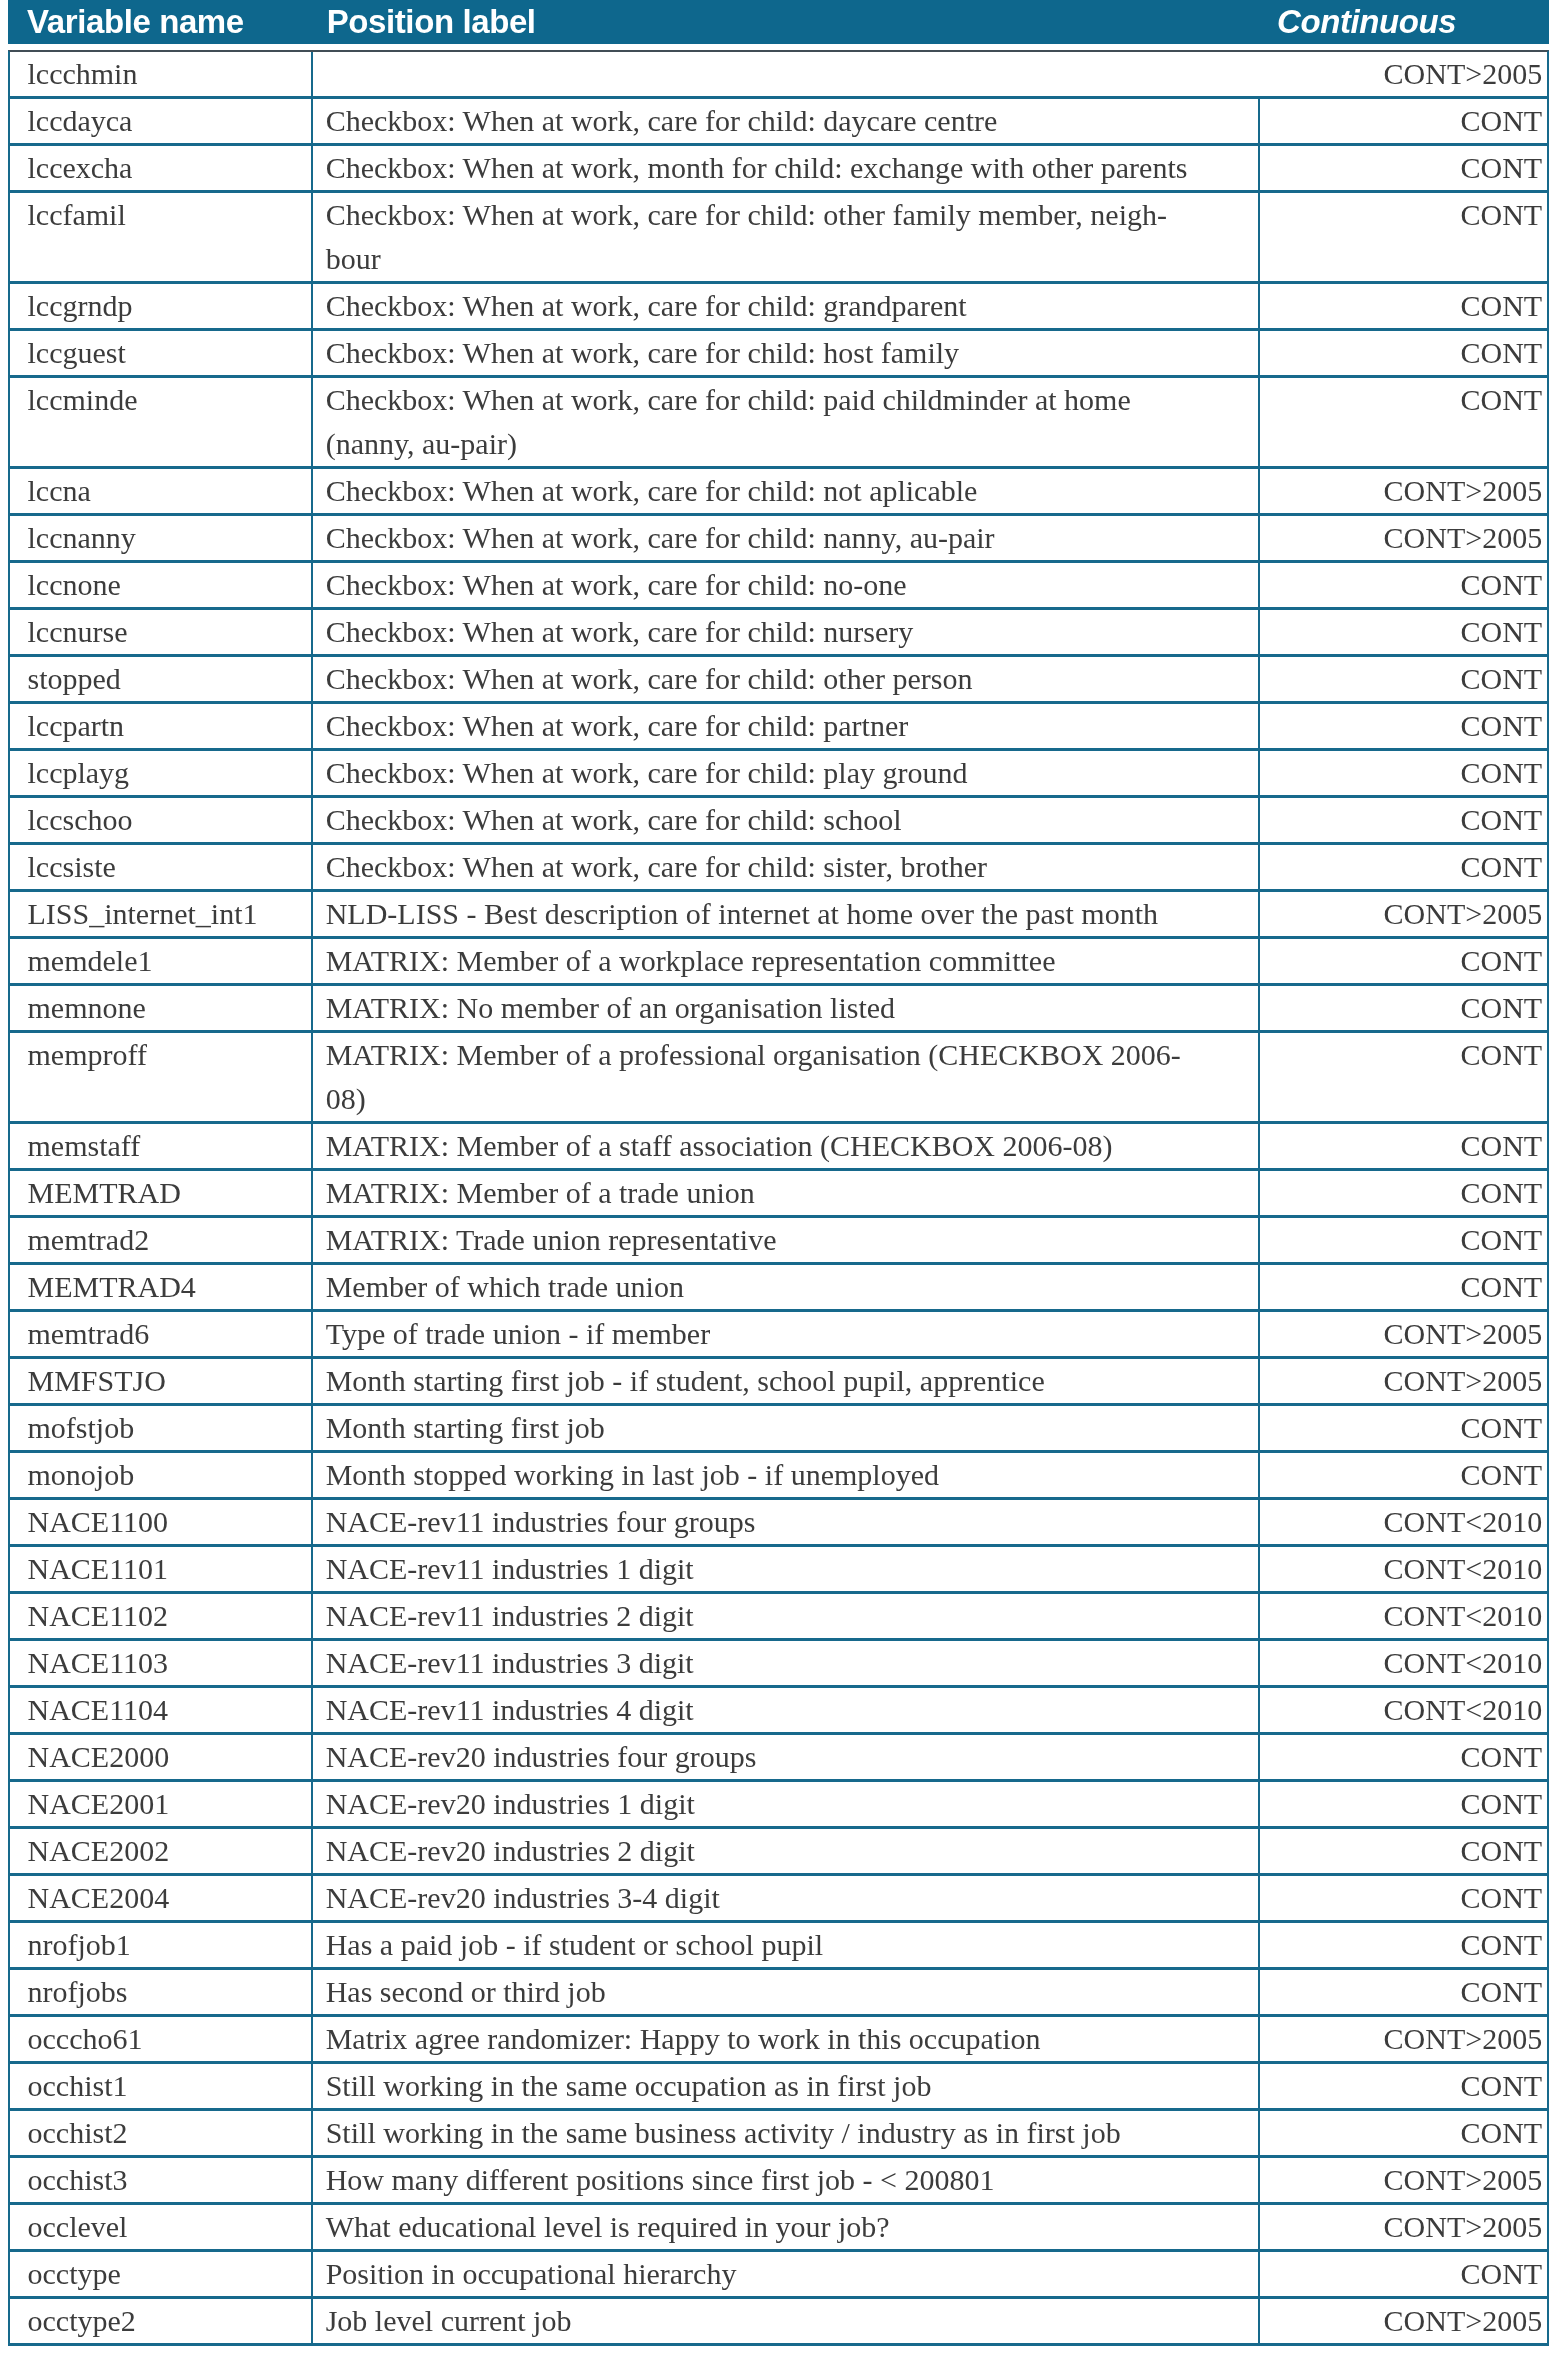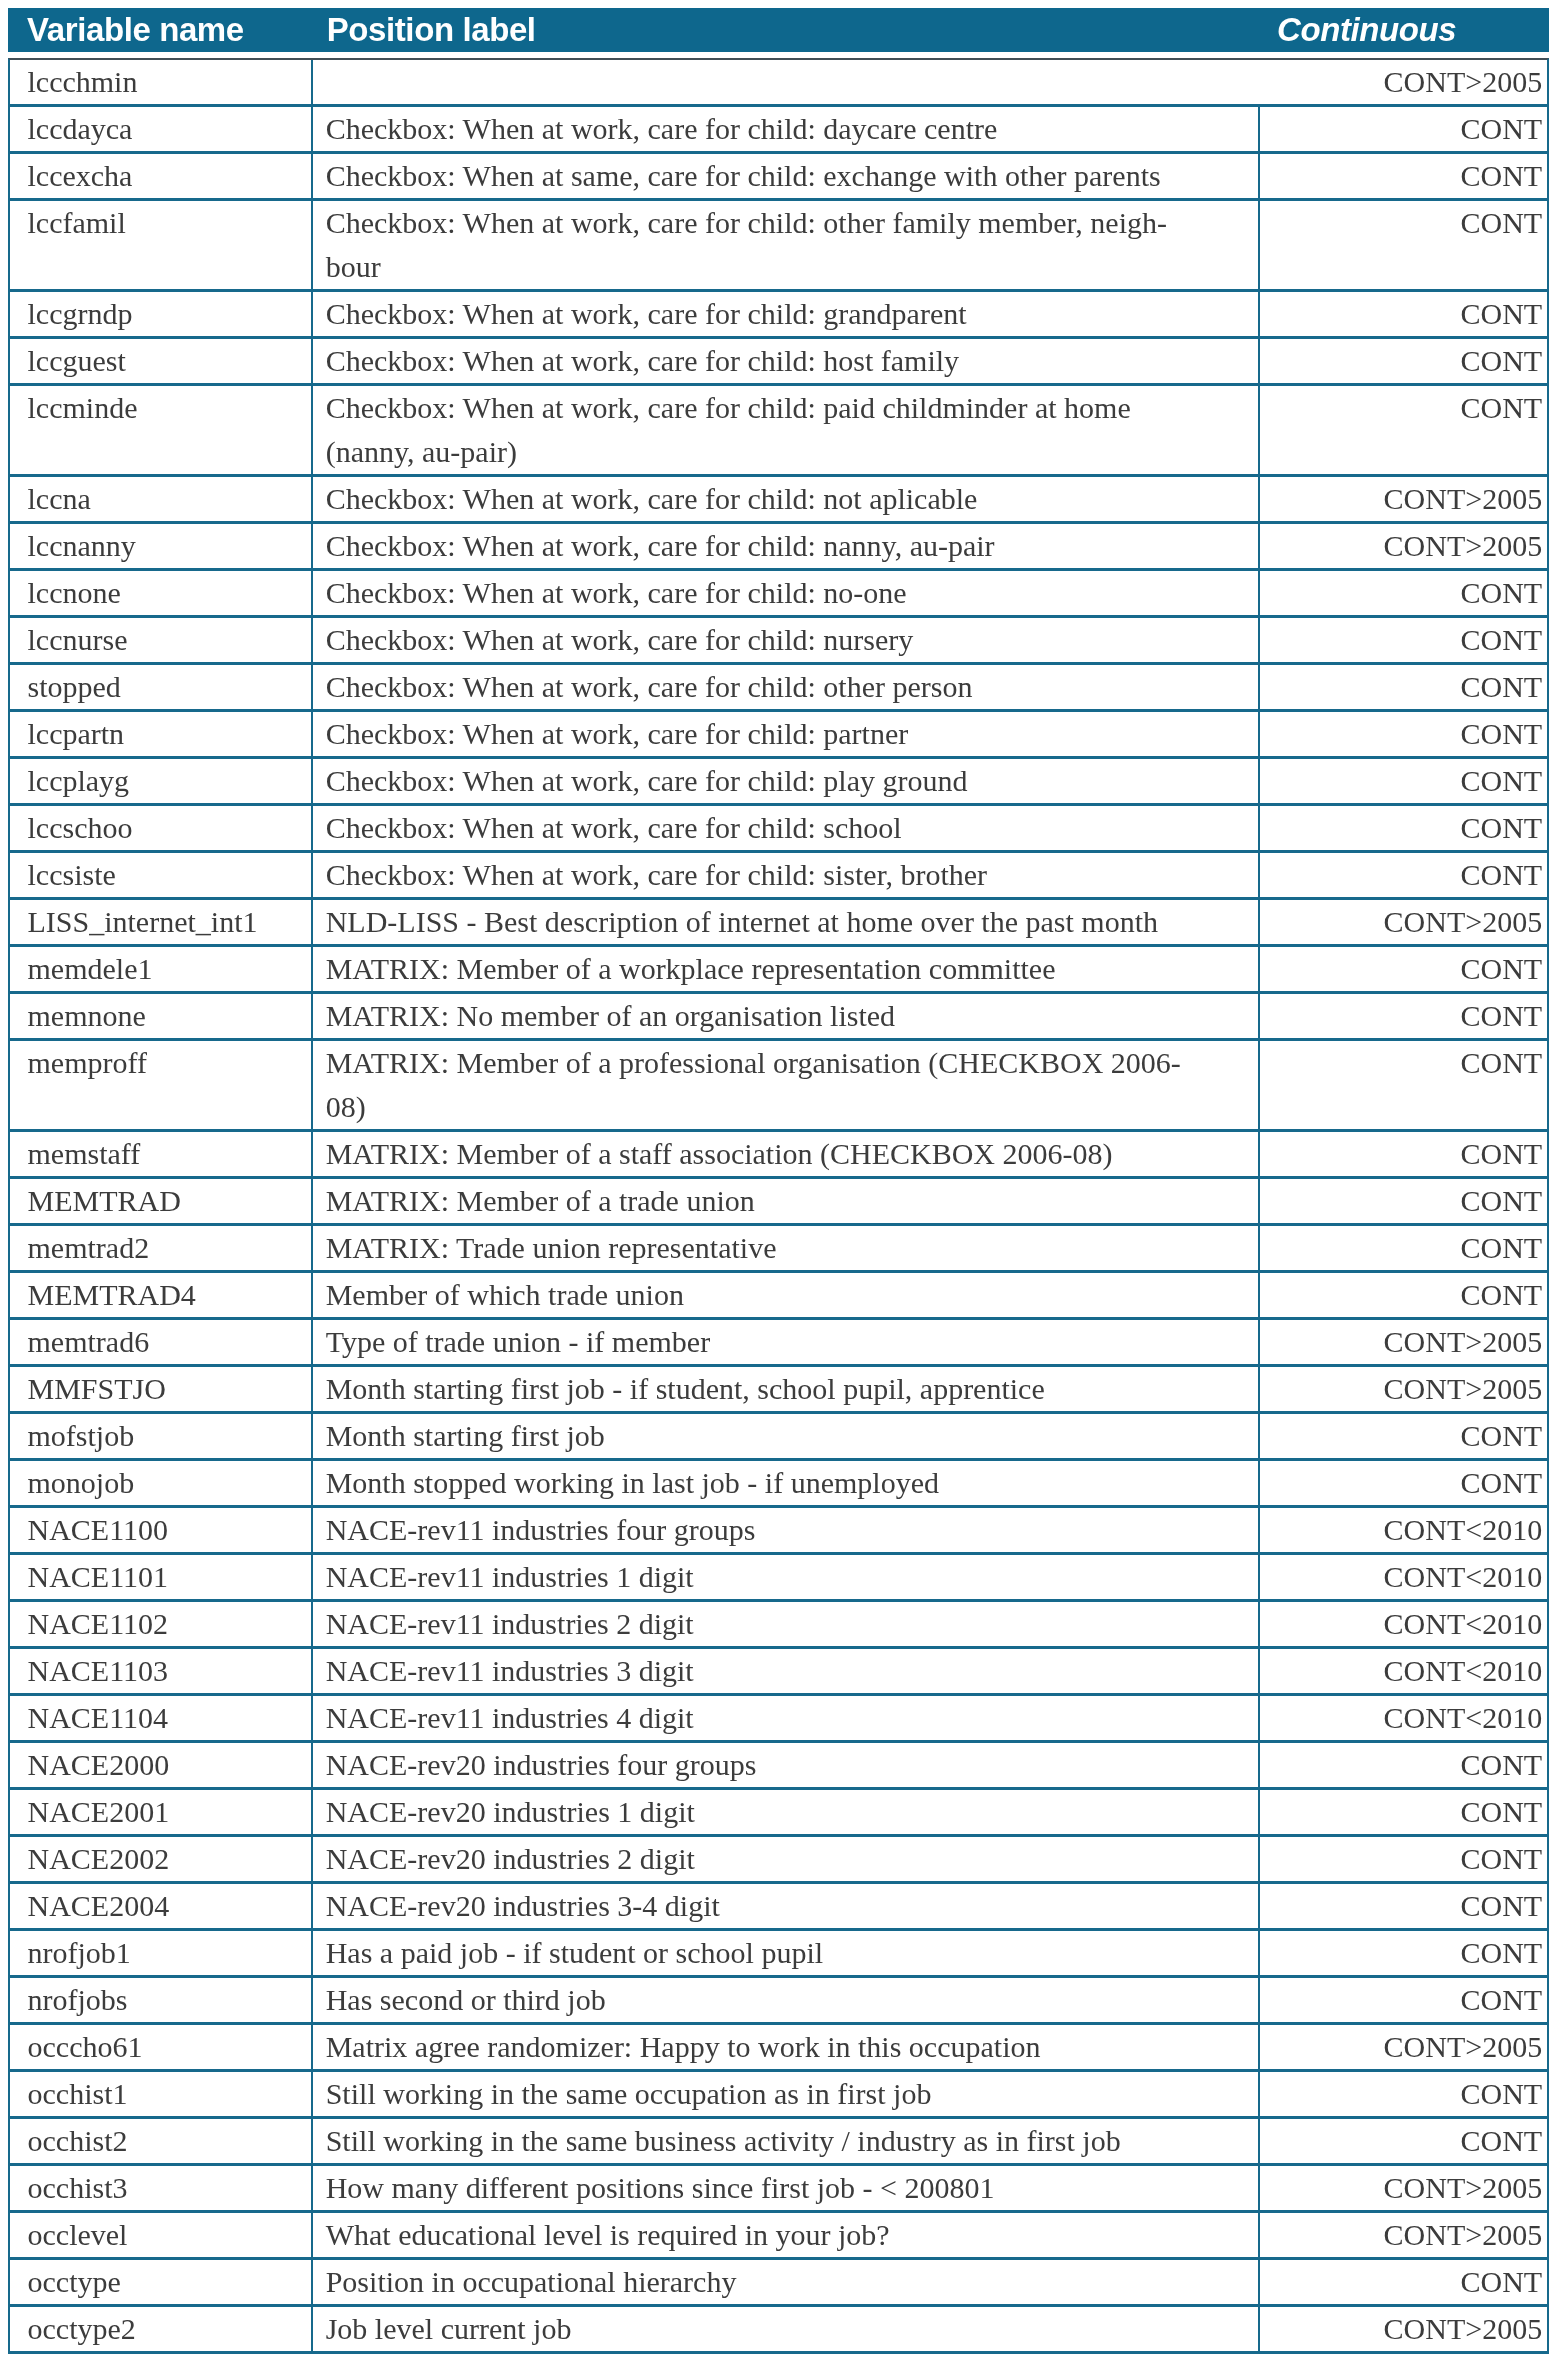--- a/index.html
+++ b/index.html
@@ -30,21 +30,20 @@
     display:flex;
     align-items:center;
     height:44px;
     background:var(--header-bg);
     color:var(--header-text);
     font-family:"Liberation Sans", sans-serif;
     font-weight:bold;
     font-size:33px;
     letter-spacing:-0.4px;
     margin-bottom:6.4px;
-    margin-top:8px;
   }
   .th{height:100%;display:flex;align-items:center;}
   .th-name{width:306px;padding-left:19px;}
   .th-label{width:947px;padding-left:12.7px;}
   .th-cont{flex:1;padding-left:16px;font-style:italic;}
   .tbody{
     border-top:2.4px solid var(--top-rule);
     border-left:2.4px solid var(--grid);
     border-right:2.4px solid var(--grid);
   }
@@ -94,21 +93,21 @@
           <div class="td td-name">lccchmin</div>
           <div class="td td-cont">CONT&gt;2005</div>
         </div>
         <div class="tr">
           <div class="td td-name">lccdayca</div>
           <div class="td td-label">Checkbox: When at work, care for child: daycare centre</div>
           <div class="td td-cont">CONT</div>
         </div>
         <div class="tr">
           <div class="td td-name">lccexcha</div>
-          <div class="td td-label">Checkbox: When at same, care for child: exchange with other parents</div>
+          <div class="td td-label">Checkbox: When at work, month for child: exchange with other parents</div>
           <div class="td td-cont">CONT</div>
         </div>
         <div class="tr">
           <div class="td td-name">lccfamil</div>
           <div class="td td-label">Checkbox: When at work, care for child: other family member, neigh­bour</div>
           <div class="td td-cont">CONT</div>
         </div>
         <div class="tr">
           <div class="td td-name">lccgrndp</div>
           <div class="td td-label">Checkbox: When at work, care for child: grandparent</div>

